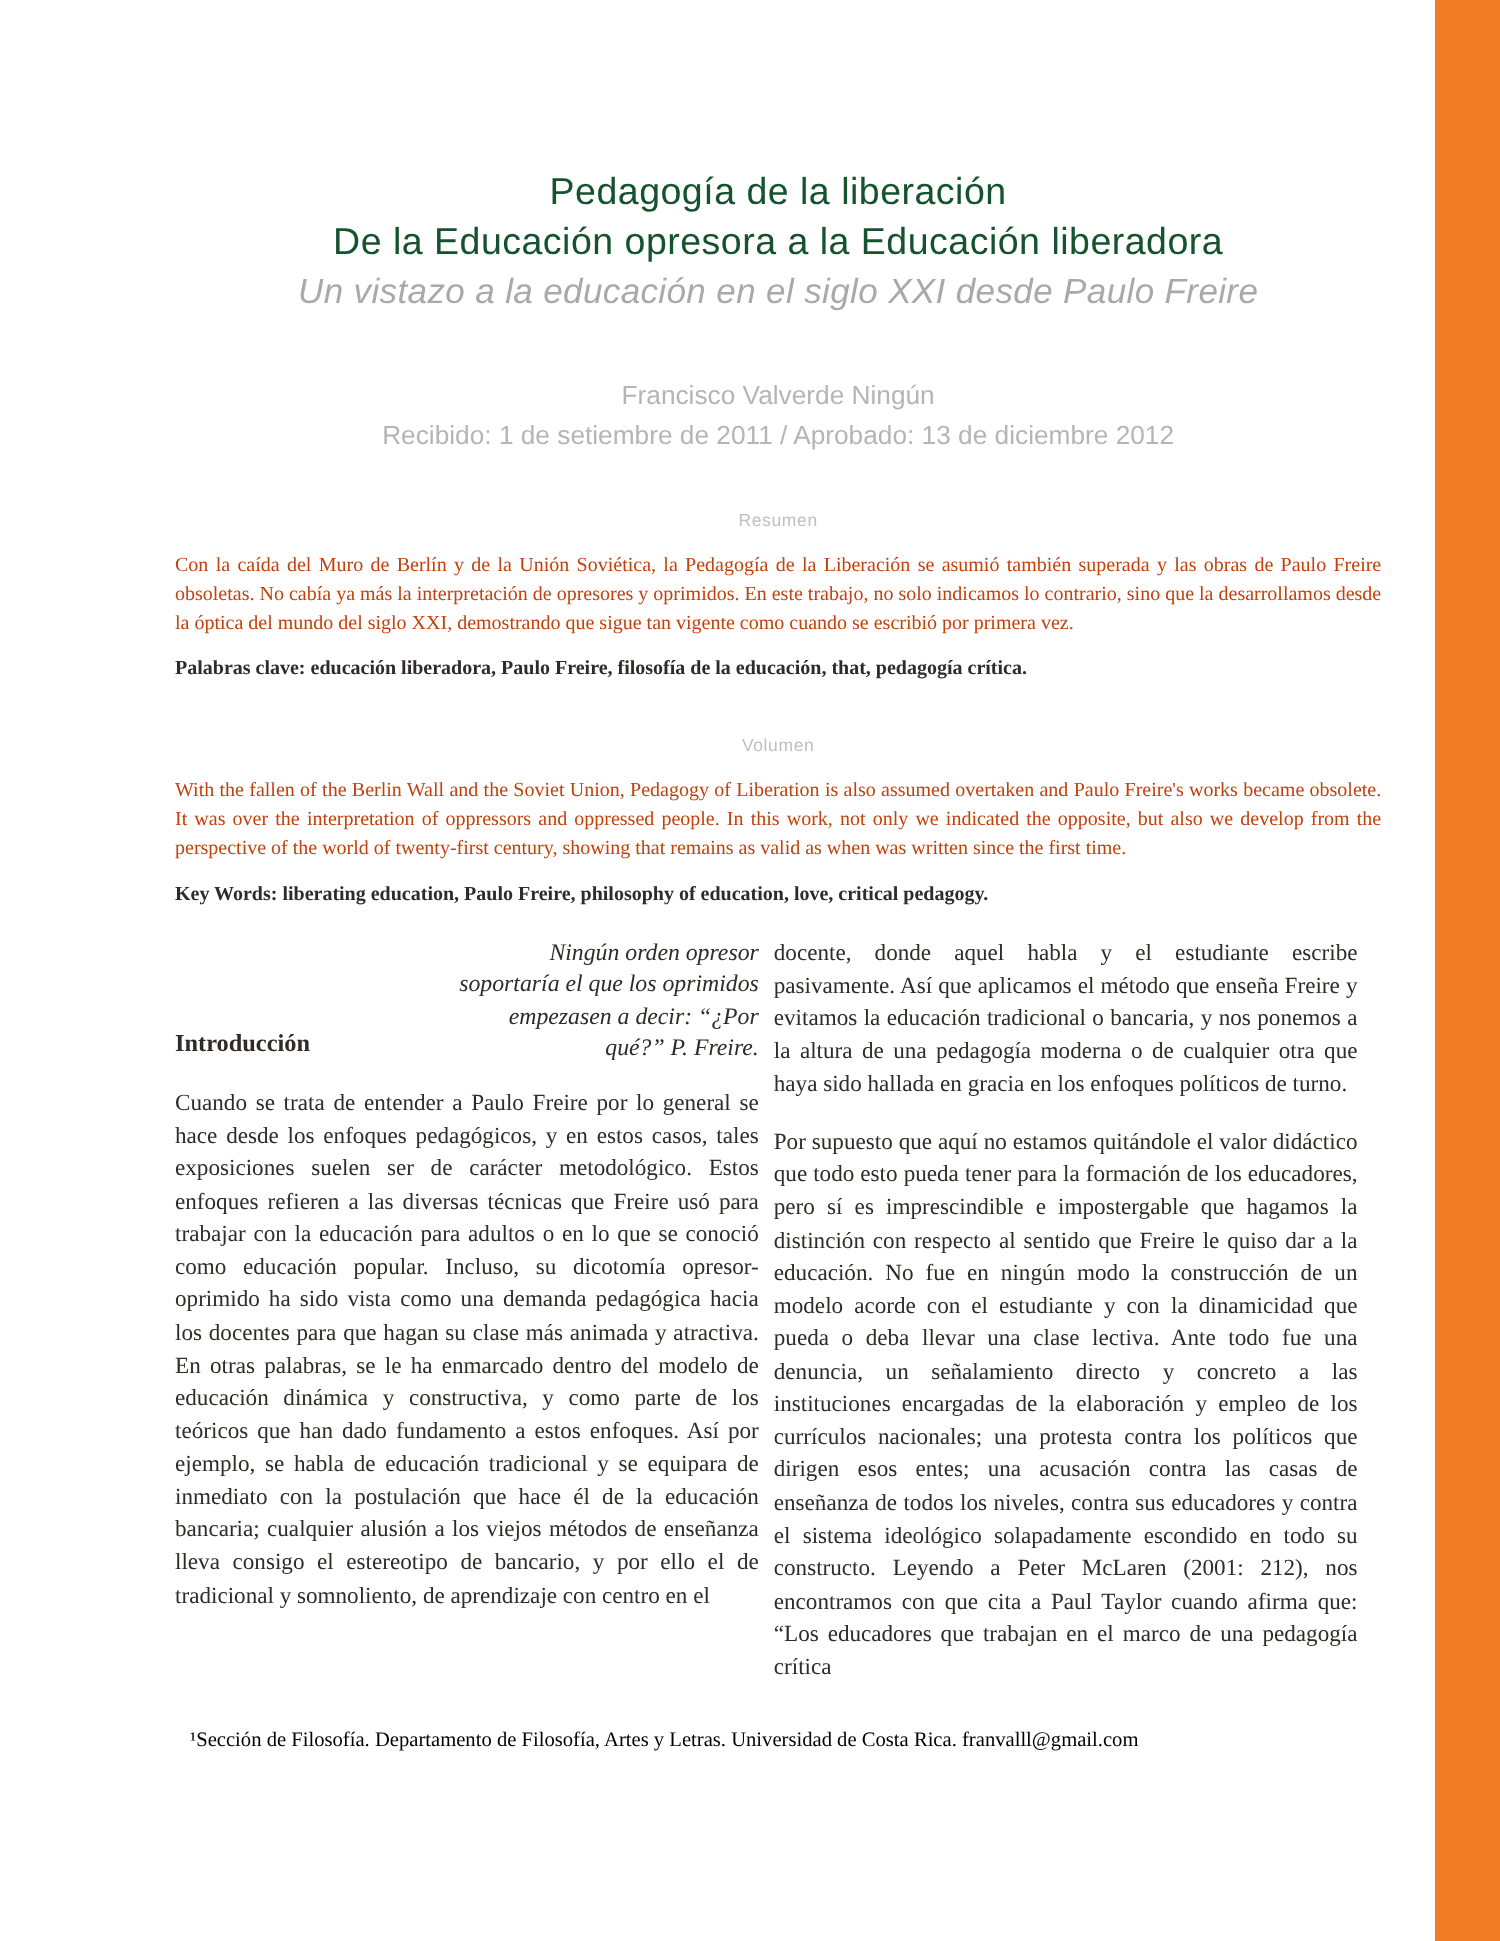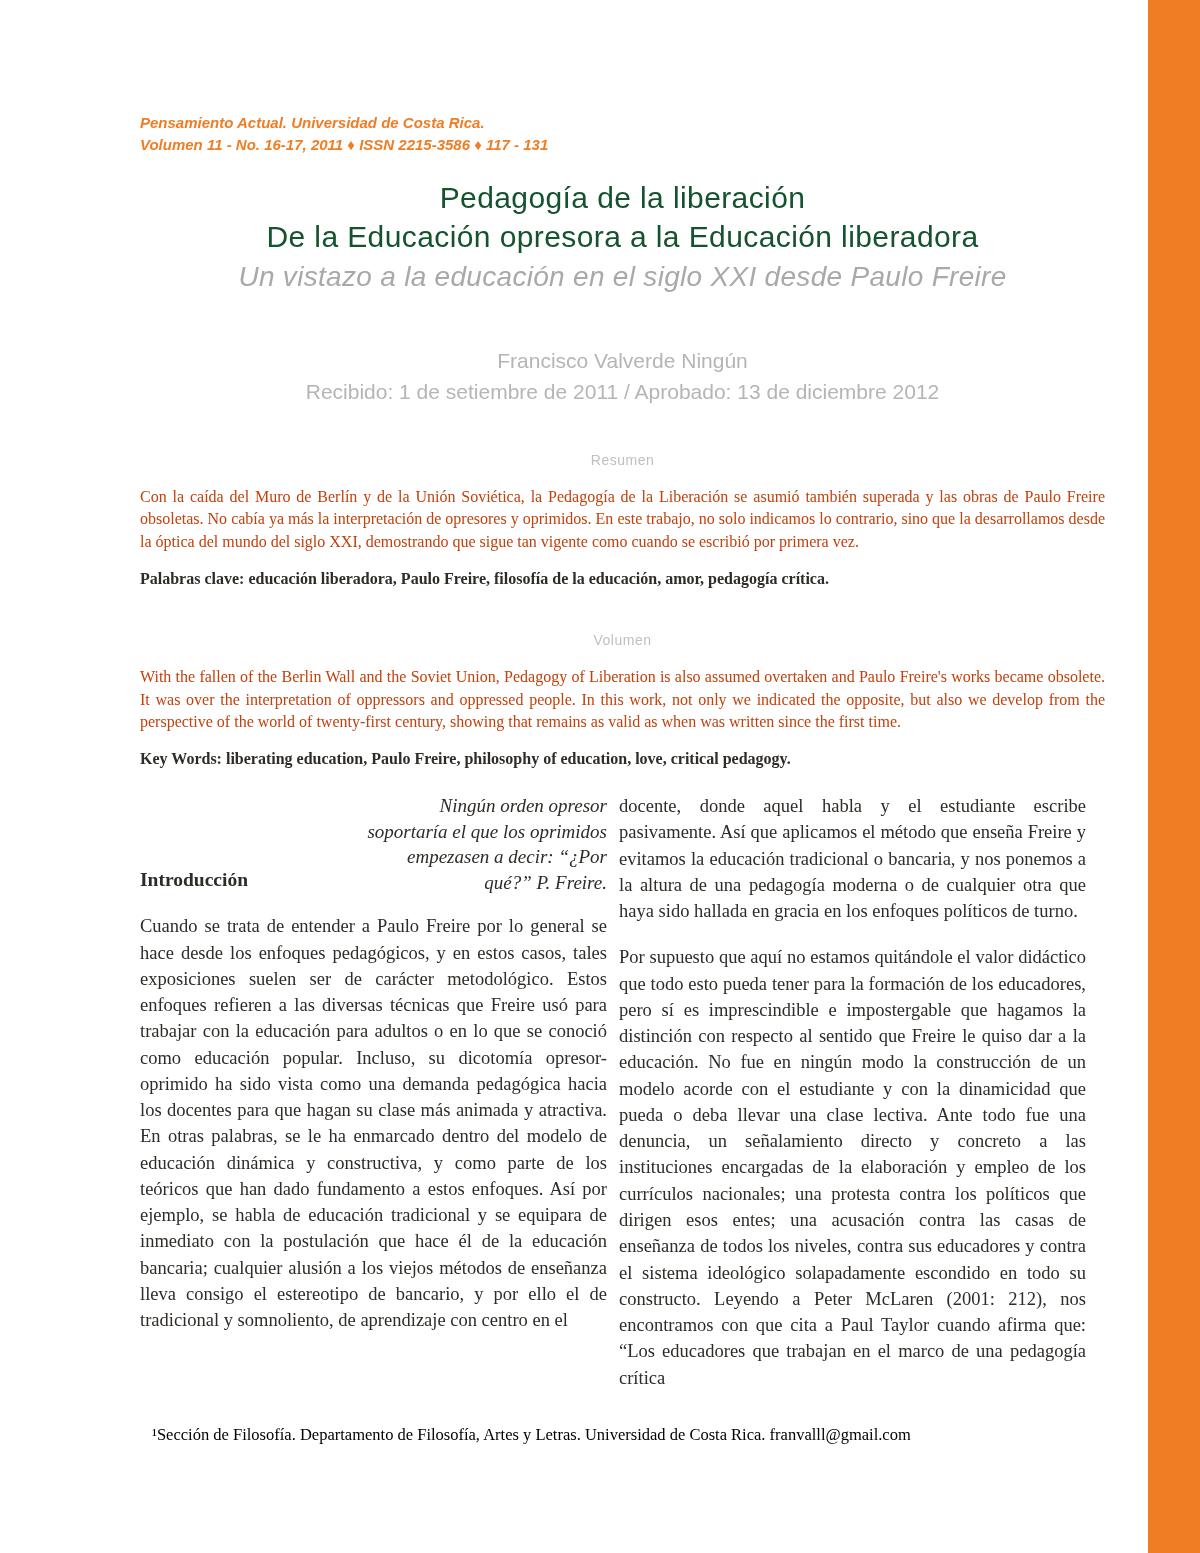--- a/index.html
+++ b/index.html
@@ -133,39 +133,35 @@
 </style>
 </head>
 <body>
 
 <div class="page">
 
   <div class="accent-bar"></div>
 
   <div class="content">
 
-    <div class="journal-header">
-      <div>Pensamiento Actual. Universidad de Costa Rica.</div>
-      <div>Volumen 11 - No. 16-17, 2011 ♦ ISSN 2215-3586 ♦ 117 - 131</div>
-    </div>
 
     <div class="title-block">
       <div class="title-line">Pedagogía de la liberación</div>
       <div class="title-line">De la Educación opresora a la Educación liberadora</div>
       <div class="subtitle-line">Un vistazo a la educación en el siglo XXI desde Paulo Freire</div>
     </div>
 
     <div class="author-block">
       <div>Francisco Valverde Ningún</div>
       <div>Recibido: 1 de setiembre de 2011 / Aprobado: 13 de diciembre 2012</div>
     </div>
 
     <div class="section-heading">Resumen</div>
     <p class="abstract-text">Con la caída del Muro de Berlín y de la Unión Soviética, la Pedagogía de la Liberación se asumió también superada y las obras de Paulo Freire obsoletas. No cabía ya más la interpretación de opresores y oprimidos.  En este trabajo, no solo indicamos lo contrario, sino que la desarrollamos desde la óptica del mundo del siglo XXI, demostrando que sigue tan vigente como cuando se escribió por primera vez.</p>
-    <div class="keywords-line">Palabras clave: educación liberadora, Paulo Freire, filosofía de la educación, amor, pedagogía crítica.</div>
+    <div class="keywords-line">Palabras clave: educación liberadora, Paulo Freire, filosofía de la educación, that, pedagogía crítica.</div>
 
     <div class="section-heading">Volumen</div>
     <p class="abstract-text">With the fallen of the Berlin Wall and the Soviet Union, Pedagogy of Liberation is also assumed overtaken and Paulo Freire's works became obsolete. It was over the interpretation of oppressors and oppressed people. In this work, not only we indicated the opposite, but also we develop from the perspective of the world of twenty-first century, showing that remains as valid as when was written since the first time.</p>
     <div class="keywords-line">Key Words: liberating education, Paulo Freire, philosophy of education, love, critical pedagogy.</div>
 
     <div class="columns">
 
       <div class="col col-left">
         <div class="epigraph">Ningún orden opresor soportaría el que los oprimidos empezasen a decir: “¿Por qué?” P. Freire.</div>
         <div class="intro-heading">Introducción</div>

